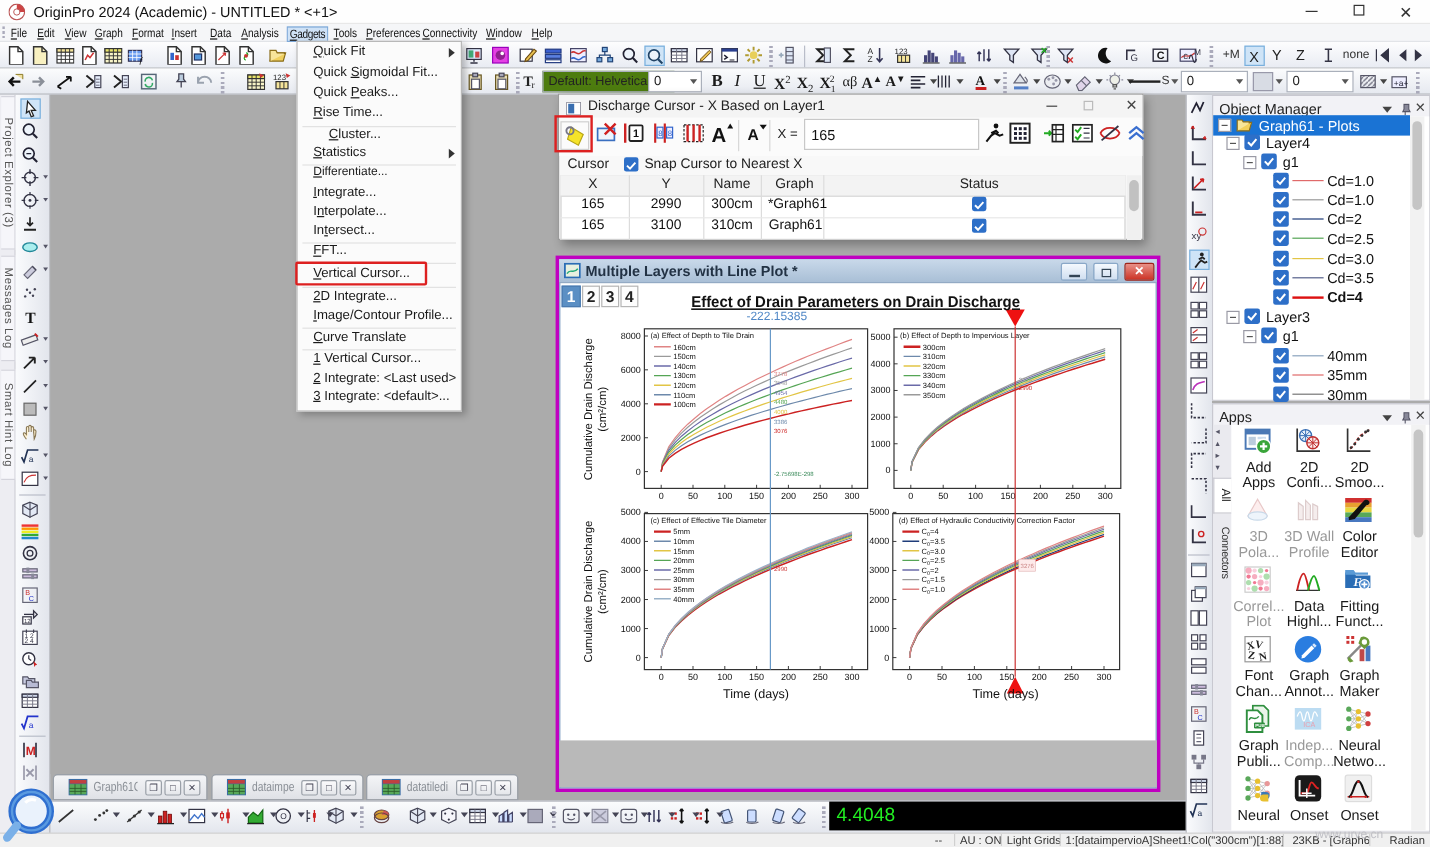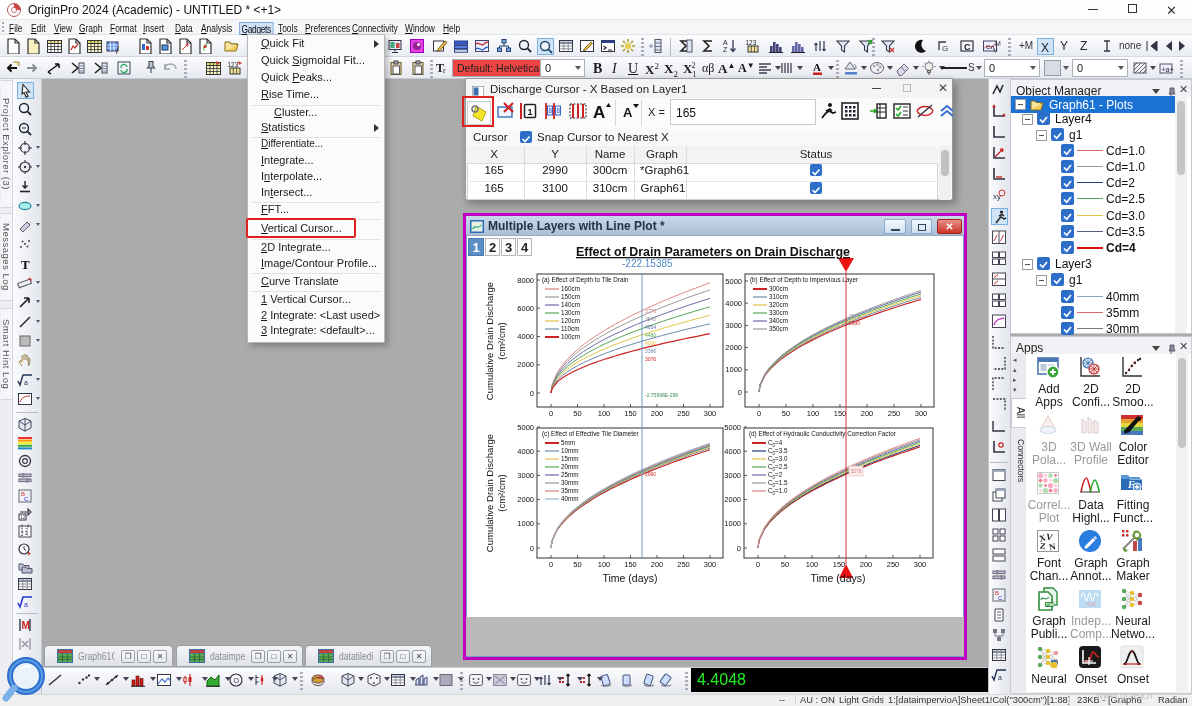--- a/index.html
+++ b/index.html
@@ -444,21 +444,21 @@
       <rect x="6" y="1" width="4" height="3" fill="#aab" stroke="#445"></rect>
       <rect x="5" y="6" width="6.5" height="8" fill="#fff" stroke="#556"></rect>
     </svg>
   </div>
 <div class="abs" style="left:184px;top:60px;width:3px;height:18px;background:repeating-linear-gradient(180deg,#aab 0 2px,transparent 2px 4px)"></div>
 <div class="abs" style="left:430px;top:60px;width:3px;height:18px;background:repeating-linear-gradient(180deg,#aab 0 2px,transparent 2px 4px)"></div>
 <div class="abs" style="left:436px;top:60px;width:14px;height:16px"><svg width="15" height="15" viewBox="0 0 15 15" style="">
       <text x="0" y="12" font-size="12" font-family="Liberation Serif" font-weight="bold" fill="#222">T</text>
       <text x="7" y="13" font-size="8" font-family="Liberation Serif" fill="#222">r</text>
     </svg></div>
-<div class="abs" style="left:452px;top:59px;width:110px;height:18px;background:#ef4444;border:1px solid #aab0bb;font-size:10.5px;color:#222;line-height:16px;padding-left:4px">Default: Helvetica<span style="position:absolute;right:3px;top:6px;width:0;height:0;border-left:3.5px solid transparent;border-right:3.5px solid transparent;border-top:4px solid #555"></span></div>
+<div class="abs" style="left:452px;top:59px;width:110px;height:18px;background:#4d7c0f;border:1px solid #aab0bb;font-size:10.5px;color:#222;line-height:16px;padding-left:4px">Default: Helvetica<span style="position:absolute;right:3px;top:6px;width:0;height:0;border-left:3.5px solid transparent;border-right:3.5px solid transparent;border-top:4px solid #555"></span></div>
 <div class="abs" style="left:540px;top:59px;width:45px;height:18px;background:#fff;border:1px solid #aab0bb;font-size:11px;color:#222;line-height:16px;padding-left:4px">0<span style="position:absolute;right:3px;top:6px;width:0;height:0;border-left:3.5px solid transparent;border-right:3.5px solid transparent;border-top:4px solid #555"></span></div>
 <div class="abs" style="left:593px;top:61px;font-size:14px;color:#1a1a1a;font-family:'Liberation Serif',serif"><b>B</b></div>
 <div class="abs" style="left:612px;top:61px;font-size:14px;color:#1a1a1a;font-family:'Liberation Serif',serif"><i>I</i></div>
 <div class="abs" style="left:628px;top:61px;font-size:14px;color:#1a1a1a;font-family:'Liberation Serif',serif"><u>U</u></div>
 <div class="abs" style="left:645px;top:61px;font-size:13px;color:#1a1a1a;font-family:'Liberation Serif',serif"><b>X</b><sup style="font-size:9px">2</sup></div>
 <div class="abs" style="left:664px;top:61px;font-size:13px;color:#1a1a1a;font-family:'Liberation Serif',serif"><b>X</b><sub style="font-size:9px">2</sub></div>
 <div class="abs" style="left:683px;top:61px;font-size:13px;color:#1a1a1a;font-family:'Liberation Serif',serif"><b>X</b><sub style="font-size:8px">1</sub><sup style="font-size:8px;margin-left:-5px">2</sup></div>
 <div class="abs" style="left:702px;top:61px;font-size:12px;color:#1a1a1a;font-family:'Liberation Serif',serif">αβ</div>
 <div class="abs" style="left:718px;top:61px;font-size:13px;color:#1a1a1a;font-family:'Liberation Serif',serif"><b>A</b><span style="font-size:8px;vertical-align:top">▲</span></div>
 <div class="abs" style="left:738px;top:61px;font-size:12px;color:#1a1a1a;font-family:'Liberation Serif',serif"><b>A</b><span style="font-size:8px;vertical-align:top">▼</span></div>

